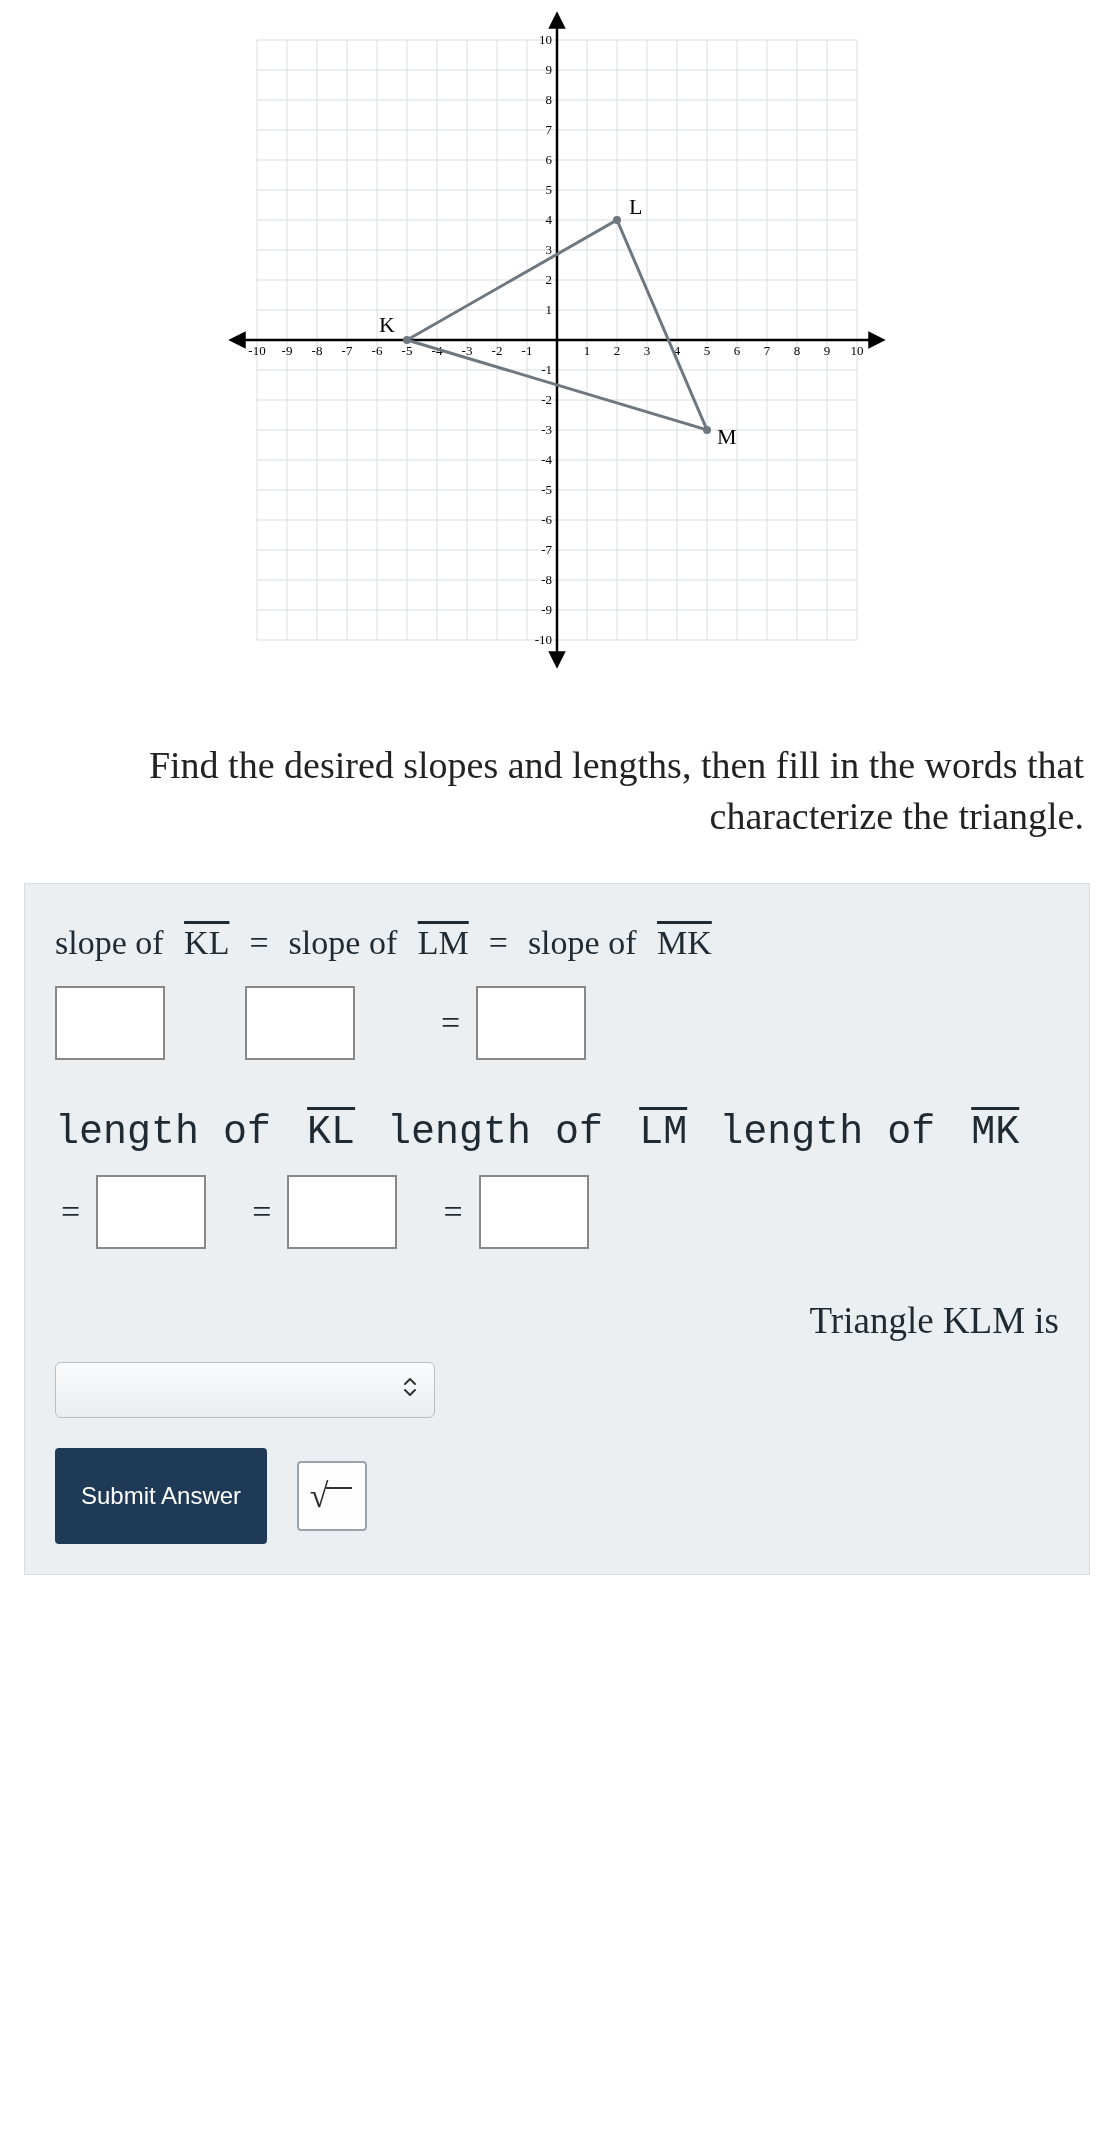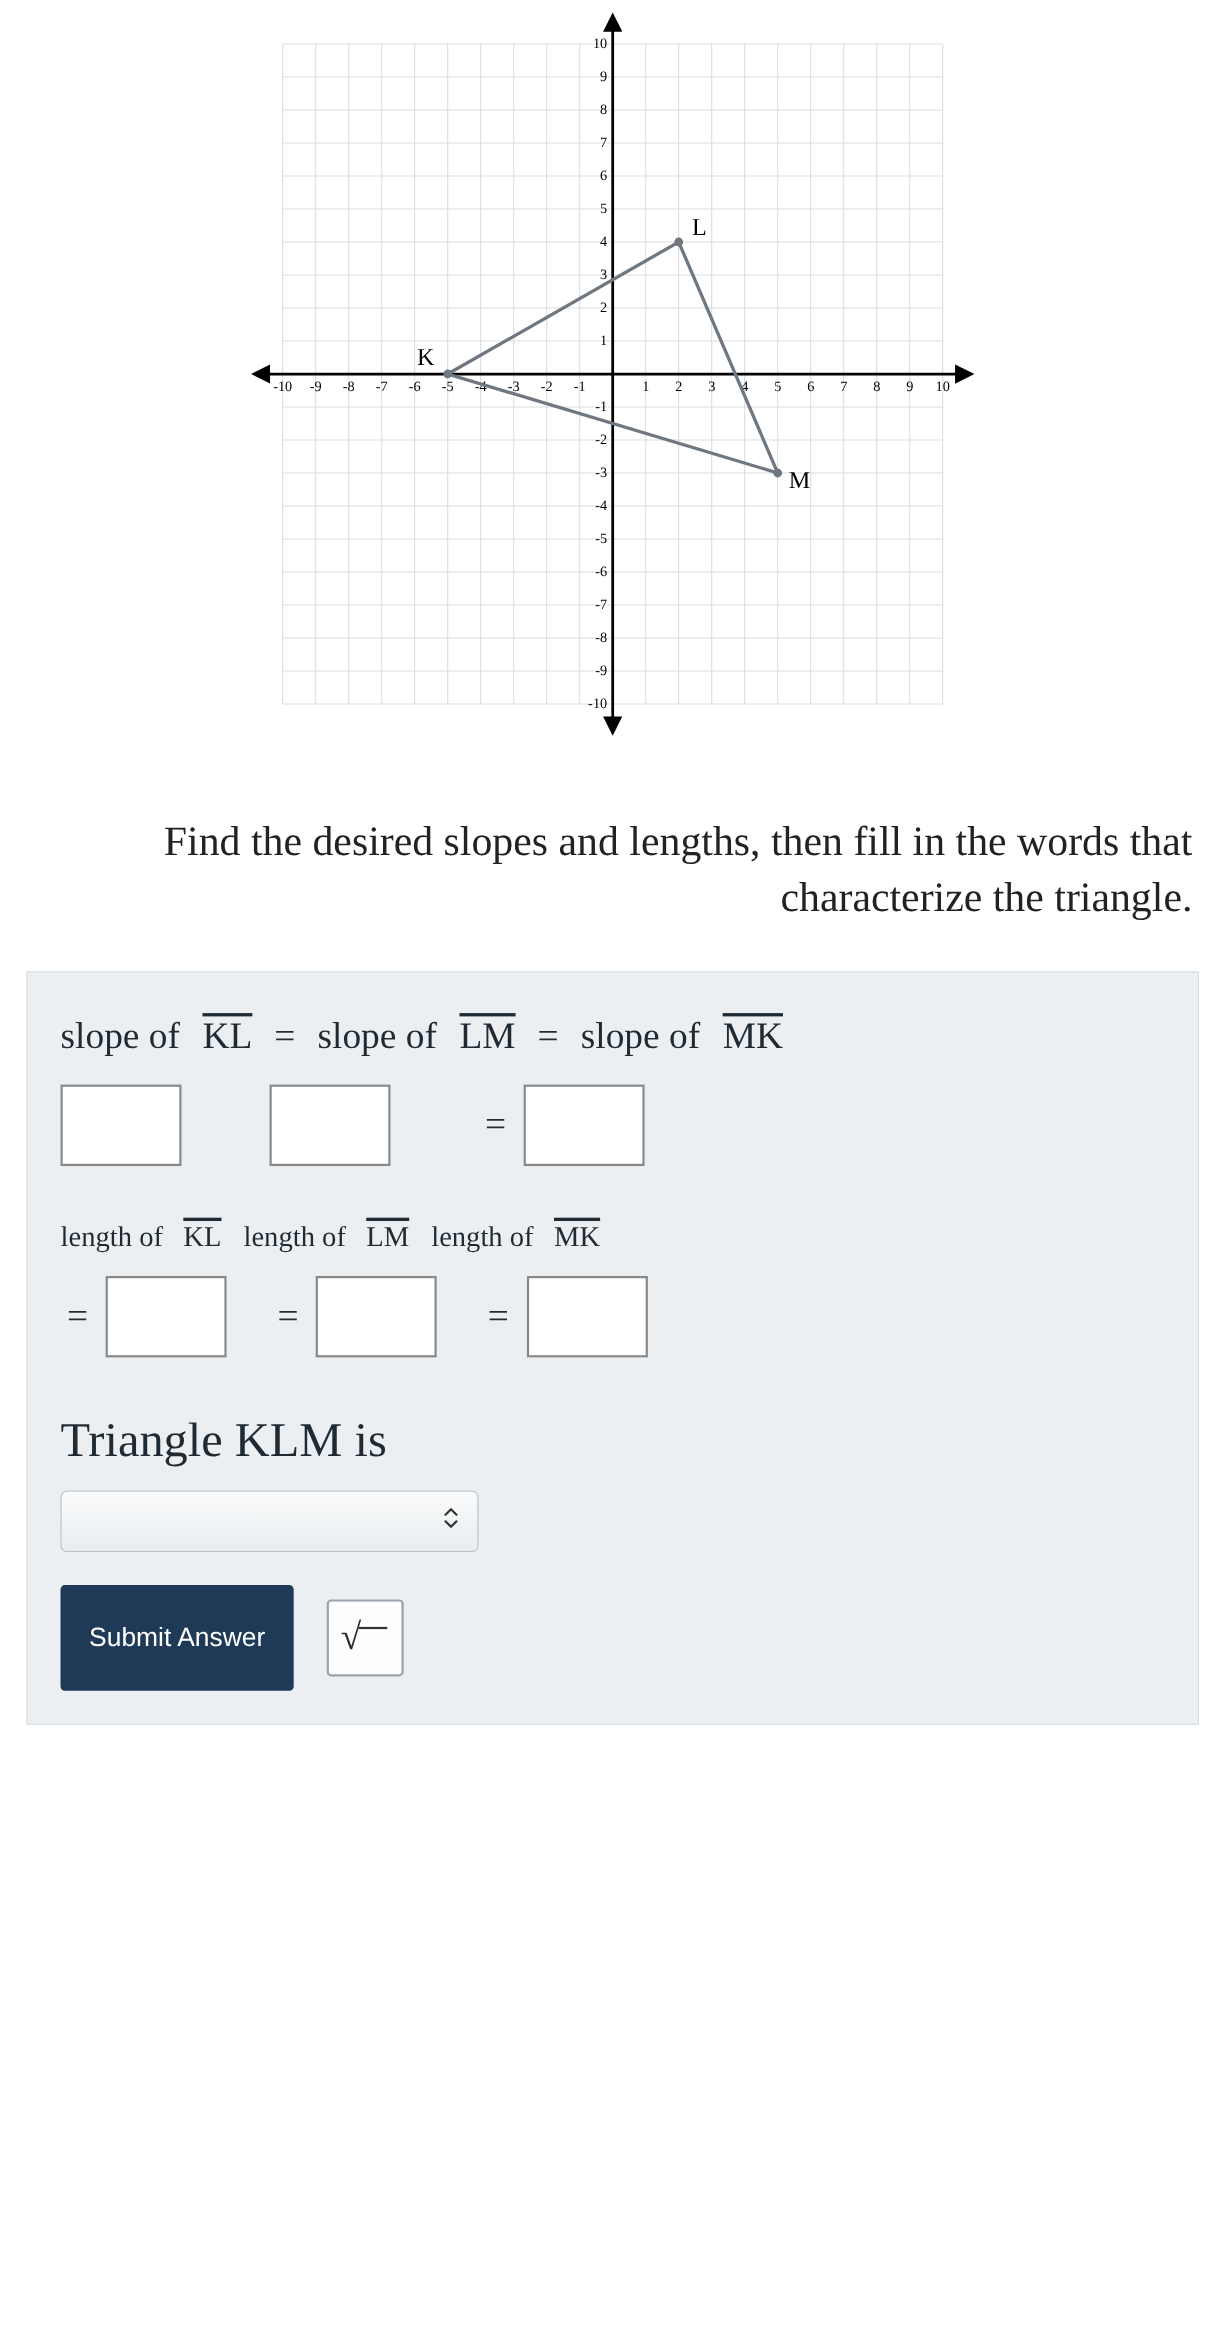--- a/index.html
+++ b/index.html
@@ -54,24 +54,24 @@
     height: 74px;
     border: 2px solid #888;
     background: #fff;
     font-size: 28px;
     text-align: center;
     font-family: inherit;
   }
   .slope-row   { justify-content: flex-start; gap: 14px; }
   .slope-inputs { display:flex; gap:80px; align-items:center; margin-bottom:50px;}
   .slope-inputs .grp { display:flex; align-items:center; gap:10px;}
-  .len-labels { display:flex; gap:20px; margin-bottom:20px; font-size:26px; color:#1f2a33;}
+  .len-labels { display:flex; gap:32px; margin-bottom:20px; font-size:40px; color:#1f2a33;font-family:Liberation Mono, monospace;}
   .len-labels > div { white-space:nowrap; display:flex; gap:6px;}
   .len-inputs { display:flex; gap:40px; align-items:center; margin-bottom:50px;}
-  .tri-label { font-size:44px; color:#1f2a33; margin-bottom:20px;}
+  .tri-label { font-size:37px; color:#1f2a33; margin-bottom:20px;text-align:right;}
   .dropdown {
     display:inline-flex;
     align-items:center;
     justify-content:space-between;
     width: 380px;
     height: 56px;
     background: linear-gradient(#fafbfc,#e9edf0);
     border:1px solid #b8c0c7;
     border-radius:6px;
     padding:0 16px;

